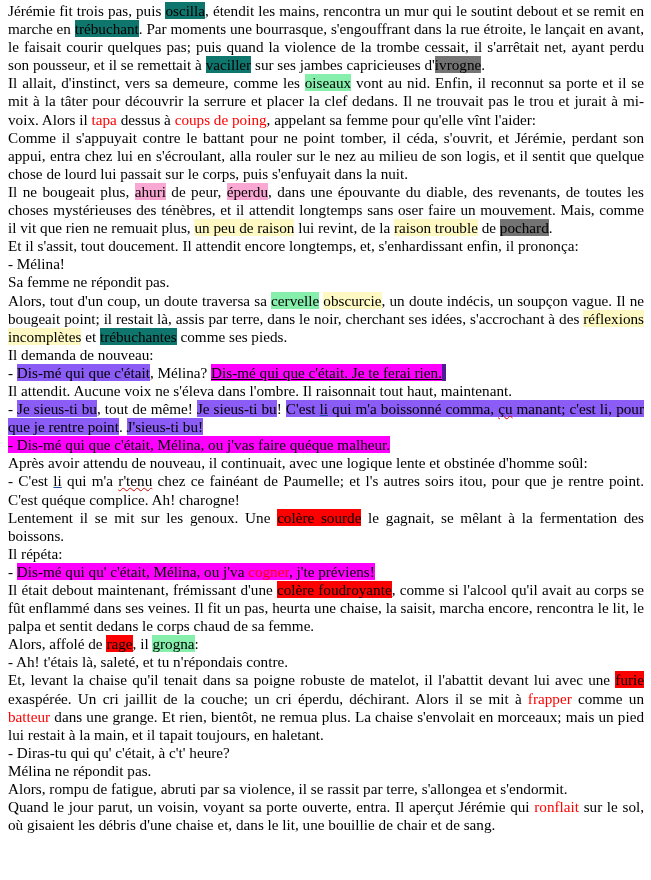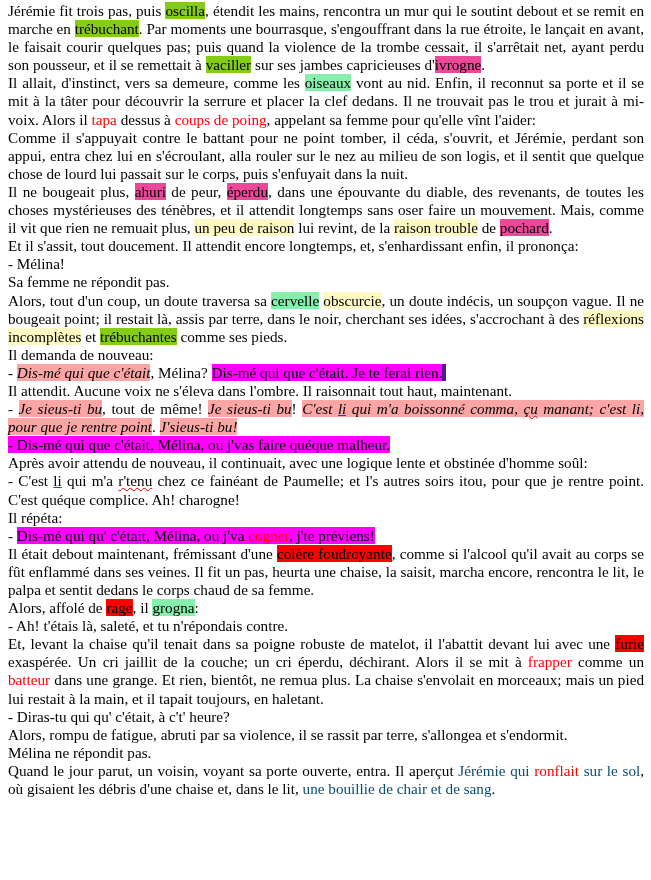--- a/index.html
+++ b/index.html
@@ -4,56 +4,57 @@
 <style>
   html, body { margin: 0; padding: 0; background: #ffffff; }
   body { width: 651px; height: 880px; overflow: hidden; }
   #doc {
     position: absolute; left: 8px; top: 2px; width: 636px;
     font-family: "Liberation Serif", "DejaVu Serif", serif;
     font-size: 15.2px; line-height: 18.1px; color: #000;
     text-align: justify;
   }
   #doc p { margin: 0; padding: 0; }
-  .hl-cyan    { background: #84cc16; }
-  .hl-green   { background: #ec4899; }
+  .hl-cyan    { background: #0f766e; }
+  .hl-green   { background: #737373; }
   .hl-olive   { background: #86efac; }
-  .hl-teal    { background: #ec4899; margin-top: 44px; }
+  .hl-teal    { background: #f9a8d4; margin-top: 44px; }
   .hl-gray    { background: #fef9c3; }
-  .hl-yellow  { background: #fca5a5; font-style: italic; }
+  .hl-yellow  { background: #8b5cf6; }
   .hl-magenta { background: #ff00ff; }
   .hl-red     { background: #ff0000; }
   .fg-red     { color: #ff0000; }
-  .fg-magenta { color: #0c4a6e; }
+  .fg-magenta { color: #000000; }
   .ul-blue    { text-decoration: underline; text-decoration-color: #1f4e9e; }
   .ul-squiggle{ text-decoration: underline wavy #d00000; text-decoration-thickness: 1px; }
-  .cursor     { border-right: 4px solid #4c1d95; }
+  .cursor     { border-right: 4px solid #4c1d95; text-decoration: underline; }
 </style>
 </head>
 <body>
 
 <div id="doc">
     <p><span>Jérémie fit trois pas, puis </span><span class="hl-cyan">oscilla</span><span>, étendit les mains, rencontra un mur qui le soutint debout et se remit en marche en </span><span class="hl-cyan">trébuchant</span><span>. Par moments une bourrasque, s'engouffrant dans la rue étroite, le lançait en avant, le faisait courir quelques pas; puis quand la violence de la trombe cessait, il s'arrêtait net, ayant perdu son pousseur, et il se remettait à </span><span class="hl-cyan">vaciller</span><span> sur ses jambes capricieuses d'</span><span class="hl-green">ivrogne</span><span>.</span></p>
     <p><span>Il allait, d'instinct, vers sa demeure, comme les </span><span class="hl-olive">oiseaux</span><span> vont au nid. Enfin, il reconnut sa porte et il se mit à la tâter pour découvrir la serrure et placer la clef dedans. Il ne trouvait pas le trou et jurait à mi-voix. Alors il </span><span class="fg-red">tapa</span><span> dessus à </span><span class="fg-red">coups de poing</span><span>, appelant sa femme pour qu'elle vînt l'aider:</span></p>
     <p><span>Comme il s'appuyait contre le battant pour ne point tomber, il céda, s'ouvrit, et Jérémie, perdant son appui, entra chez lui en s'écroulant, alla rouler sur le nez au milieu de son logis, et il sentit que quelque chose de lourd lui passait sur le corps, puis s'enfuyait dans la nuit.</span></p>
     <p><span>Il ne bougeait plus, </span><span class="hl-teal">ahuri</span><span> de peur, </span><span class="hl-teal">éperdu</span><span>, dans une épouvante du diable, des revenants, de toutes les choses mystérieuses des ténèbres, et il attendit longtemps sans oser faire un mouvement. Mais, comme il vit que rien ne remuait plus, </span><span class="hl-gray">un peu de raison</span><span> lui revint, de la </span><span class="hl-gray">raison trouble</span><span> de </span><span class="hl-green">pochard</span><span>.</span></p>
     <p><span>Et il s'assit, tout doucement. Il attendit encore longtemps, et, s'enhardissant enfin, il prononça:</span></p>
     <p><span>- Mélina!</span></p>
     <p><span>Sa femme ne répondit pas.</span></p>
     <p><span>Alors, tout d'un coup, un doute traversa sa </span><span class="hl-olive">cervelle</span><span> </span><span class="hl-gray">obscurcie</span><span>, un doute indécis, un soupçon vague. Il ne bougeait point; il restait là, assis par terre, dans le noir, cherchant ses idées, s'accrochant à des </span><span class="hl-gray">réflexions incomplètes</span><span> et </span><span class="hl-cyan">trébuchantes</span><span> comme ses pieds.</span></p>
     <p><span>Il demanda de nouveau:</span></p>
     <p><span>- </span><span class="hl-yellow">Dis-mé qui que c'était</span><span>, Mélina? </span><span class="hl-magenta cursor">Dis-mé qui que c'était. Je te ferai rien.</span></p>
     <p><span>Il attendit. Aucune voix ne s'éleva dans l'ombre. Il raisonnait tout haut, maintenant.</span></p>
     <p><span>- </span><span class="hl-yellow">Je sieus-ti bu</span><span>, tout de même! </span><span class="hl-yellow">Je sieus-ti bu</span><span>! </span><span class="hl-yellow">C'est </span><span class="hl-yellow ul-blue">li</span><span class="hl-yellow"> qui m'a boissonné comma, </span><span class="hl-yellow ul-squiggle">çu</span><span class="hl-yellow"> manant; c'est li, pour que je rentre point</span><span>. </span><span class="hl-yellow">J'sieus-ti bu!</span></p>
     <p><span class="hl-magenta">- Dis-mé qui que c'était, Mélina, ou j'vas faire quéque malheur.</span></p>
     <p><span>Après avoir attendu de nouveau, il continuait, avec une logique lente et obstinée d'homme soûl:</span></p>
     <p><span>- C'est </span><span class="ul-blue">li</span><span> qui m'a </span><span class="ul-squiggle">r'tenu</span><span> chez ce fainéant de Paumelle; et l's autres soirs itou, pour que je rentre point. C'est quéque complice. Ah! charogne!</span></p>
+    <p><span>Lentement il se mit sur les genoux. Une </span><span class="hl-red">colère sourde</span><span> le gagnait, se mêlant à la fermentation des boissons.</span></p>
     <p><span>Il répéta:</span></p>
     <p><span>- </span><span class="hl-magenta">Dis-mé qui qu' c'était, Mélina, ou j'va </span><span class="hl-magenta fg-red">cogner</span><span class="hl-magenta">, j'te préviens!</span></p>
     <p><span>Il était debout maintenant, frémissant d'une </span><span class="hl-red">colère foudroyante</span><span>, comme si l'alcool qu'il avait au corps se fût enflammé dans ses veines. Il fit un pas, heurta une chaise, la saisit, marcha encore, rencontra le lit, le palpa et sentit dedans le corps chaud de sa femme.</span></p>
     <p><span>Alors, affolé de </span><span class="hl-red">rage</span><span>, il </span><span class="hl-olive">grogna</span><span>:</span></p>
     <p><span>- Ah! t'étais là, saleté, et tu n'répondais contre.</span></p>
     <p><span>Et, levant la chaise qu'il tenait dans sa poigne robuste de matelot, il l'abattit devant lui avec une </span><span class="hl-red">furie</span><span> exaspérée. Un cri jaillit de la couche; un cri éperdu, déchirant. Alors il se mit à </span><span class="fg-red">frapper</span><span> comme un </span><span class="fg-red">batteur</span><span> dans une grange. Et rien, bientôt, ne remua plus. La chaise s'envolait en morceaux; mais un pied lui restait à la main, et il tapait toujours, en haletant.</span></p>
     <p><span>- Diras-tu qui qu' c'était, à c't' heure?</span></p>
+    <p><span>Mélina ne répondit pas.</span></p>
     <p><span>Alors, rompu de fatigue, abruti par sa violence, il se rassit par terre, s'allongea et s'endormit.</span></p>
-    <p><span>Mélina ne répondit pas.</span></p>
     <p><span>Quand le jour parut, un voisin, voyant sa porte ouverte, entra. Il aperçut </span><span class="fg-magenta">Jérémie qui </span><span class="fg-red">ronflait</span><span class="fg-magenta"> sur le sol</span><span>, où gisaient les débris d'une chaise et, dans le lit, </span><span class="fg-magenta">une bouillie de chair et de sang</span><span>.</span></p>
   </div>
 
 </body></html>

